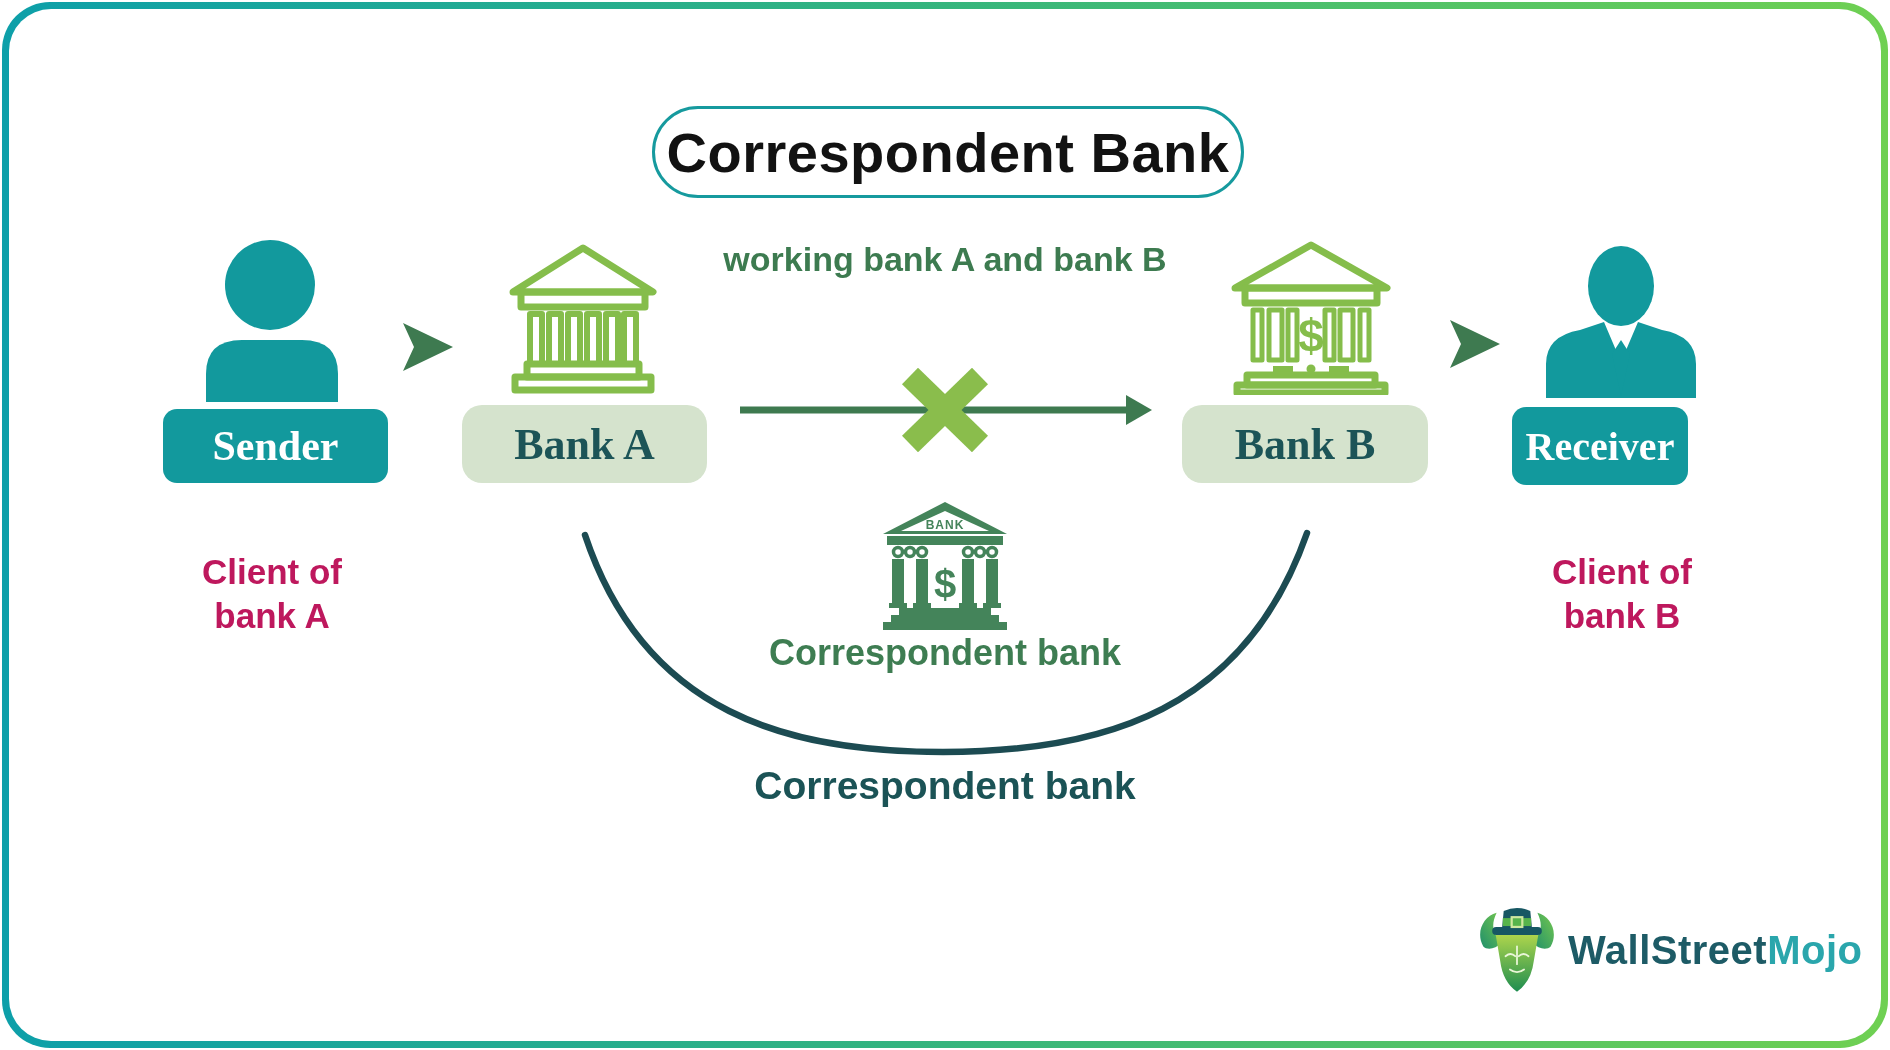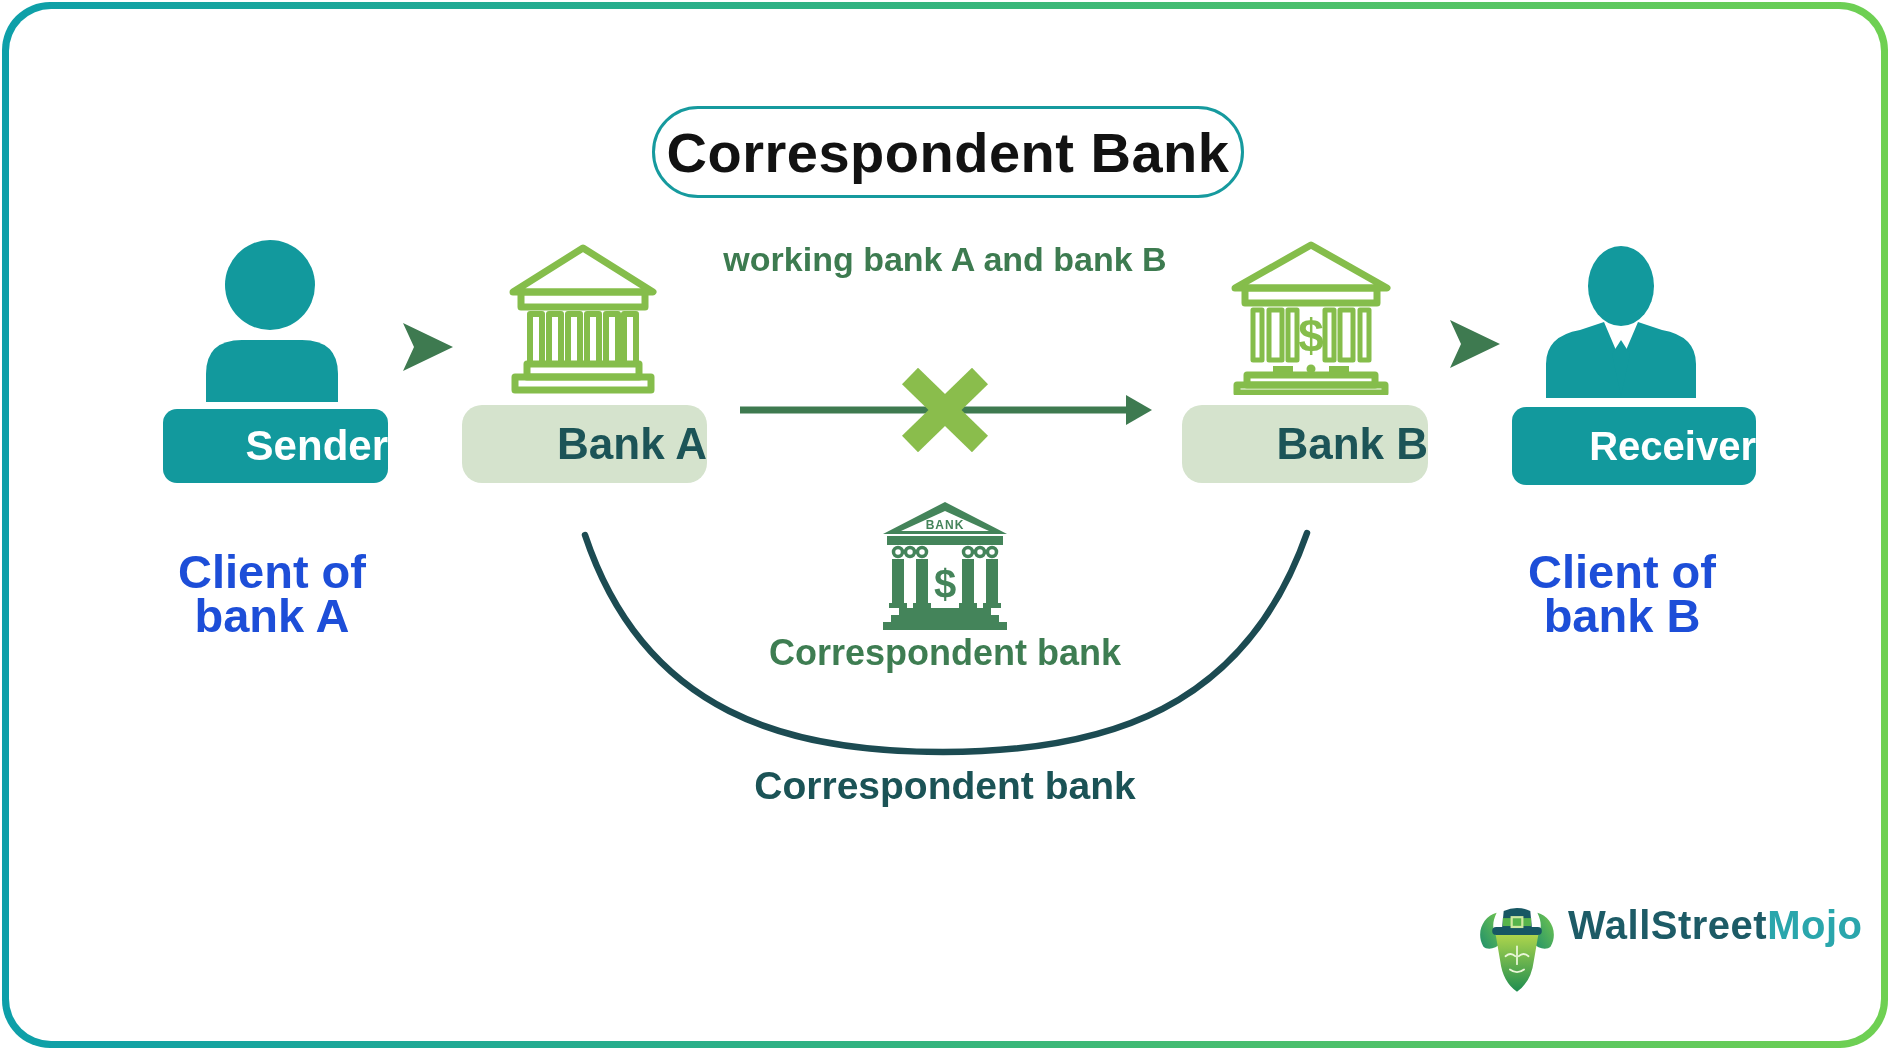--- a/index.html
+++ b/index.html
@@ -15,39 +15,39 @@
   .frame-inner{position:absolute;inset:7px;border-radius:42px;background:#ffffff;}
 
   .title-pill{
     left:652px;top:106px;width:586px;height:86px;
     border:3.5px solid #169a9e;border-radius:46px;background:#ffffff;
     display:flex;align-items:center;justify-content:center;
     font-size:56px;font-weight:bold;color:#121212;letter-spacing:.5px;
   }
 
   .badge{
-    display:flex;align-items:center;justify-content:flex-end;
-    font-weight:bold;border-radius:14px;
+    display:flex;align-items:center;justify-content:center;
+    font-weight:bold;border-radius:14px;font-family:Liberation Serif, serif;
   }
   .badge.teal{background:#12999d;color:#ffffff;font-size:42px;}
   .badge.sage{background:#d5e3cd;color:#1c5457;font-size:44px;border-radius:20px;}
 
   .caption{
-    text-align:center;font-weight:bold;font-size:47px;line-height:44px;color:#1d4ed8;
+    text-align:center;font-weight:bold;font-size:35px;line-height:44px;color:#be185d;
   }
   .note{
     text-align:center;font-weight:bold;font-size:34px;line-height:38px;color:#3d7b50;
   }
   .corr-label{
     text-align:center;font-weight:bold;font-size:36px;color:#3e7d52;
   }
   .bottom-note{
     text-align:center;font-weight:bold;font-size:39px;line-height:48px;color:#1b5356;
   }
-  .logo{left:1478px;top:903px;display:flex;align-items:flex-start;}
+  .logo{left:1478px;top:903px;display:flex;align-items:center;}
   .logo-text{font-size:40px;font-weight:bold;margin-left:12px;letter-spacing:.5px;}
   .logo-text .p1{color:#1d5b66;}
   .logo-text .p2{color:#2aa6ac;}
   .line{display:block;}
 </style>
 </head>
 <body>
 
 <div class="frame">
   <div class="frame-inner"></div>
@@ -130,21 +130,21 @@
 
 <svg class="abs" style="left:1448px;top:318px" width="54" height="52" viewBox="0 0 54 52">
   <polygon points="2,2 52,26 2,50 13,26" fill="#3e7a50"></polygon>
 </svg>
 
 <svg class="abs" style="left:1540px;top:240px" width="162" height="158" viewBox="0 0 162 158">
   <ellipse cx="81" cy="46" rx="33" ry="40" fill="#12999d"></ellipse>
   <path d="M6 158 V124 Q6 96 40 90 L64 82 L81 122 L98 82 L122 90 Q156 96 156 124 V158 Z" fill="#12999d"></path>
   <polygon points="81,100 72,114 81,156 90,114" fill="#12999d"></polygon>
 </svg>
-<div class="abs badge teal" style="left:1512px;top:407px;width:244px;height:78px;font-size:40px">
+<div class="abs badge teal" style="left:1512px;top:407px;width:176px;height:78px;font-size:40px">
   <span>Receiver</span>
 </div>
 <div class="abs caption" style="left:1497px;top:550px;width:250px">
   <span class="line">Client of</span>
   <span class="line">bank B</span>
 </div>
 
 <svg class="abs" style="left:555px;top:505px" width="790" height="270" viewBox="0 0 790 270">
   <path d="M30 30 C 90 210, 235 247, 388 247 C 550 247, 690 205, 752 28" fill="none" stroke="#1c4b52" stroke-width="6.5" stroke-linecap="round"></path>
 </svg>

